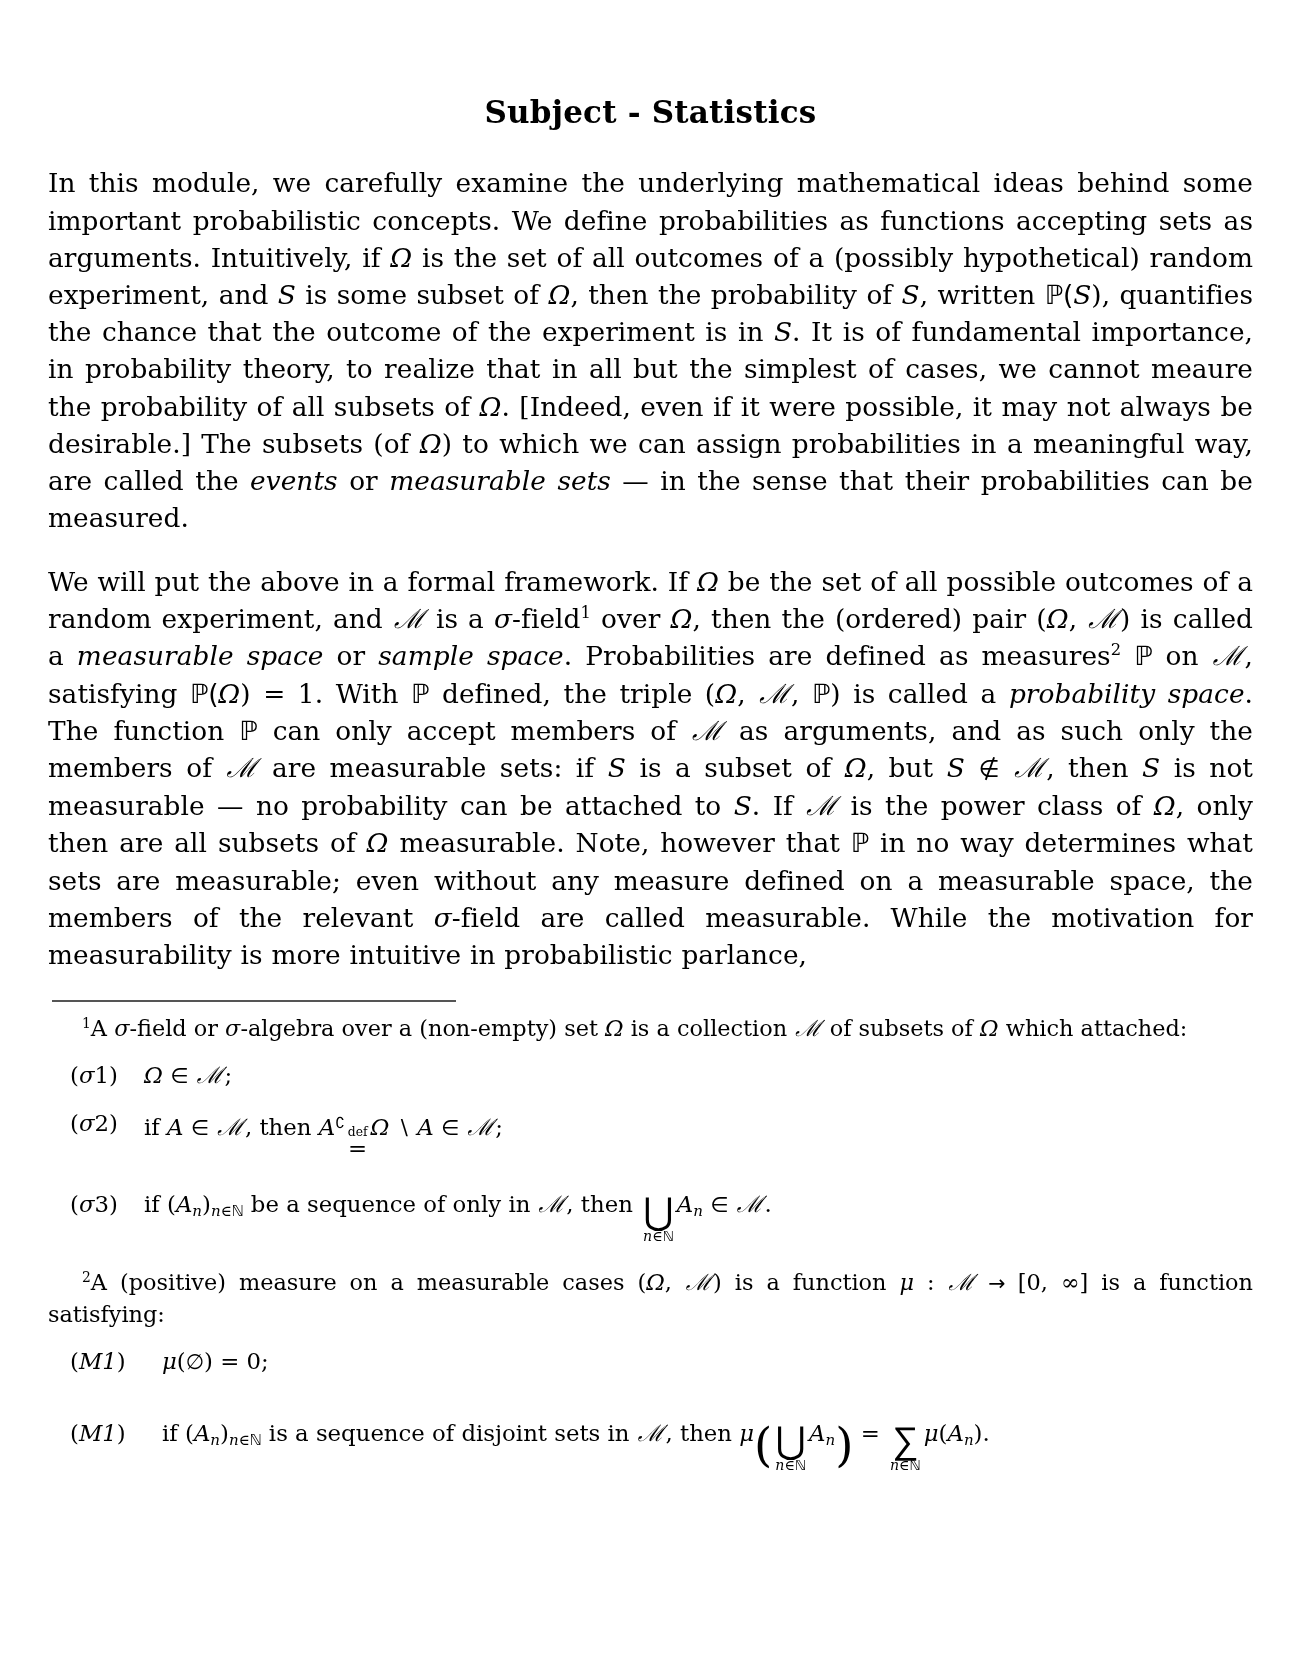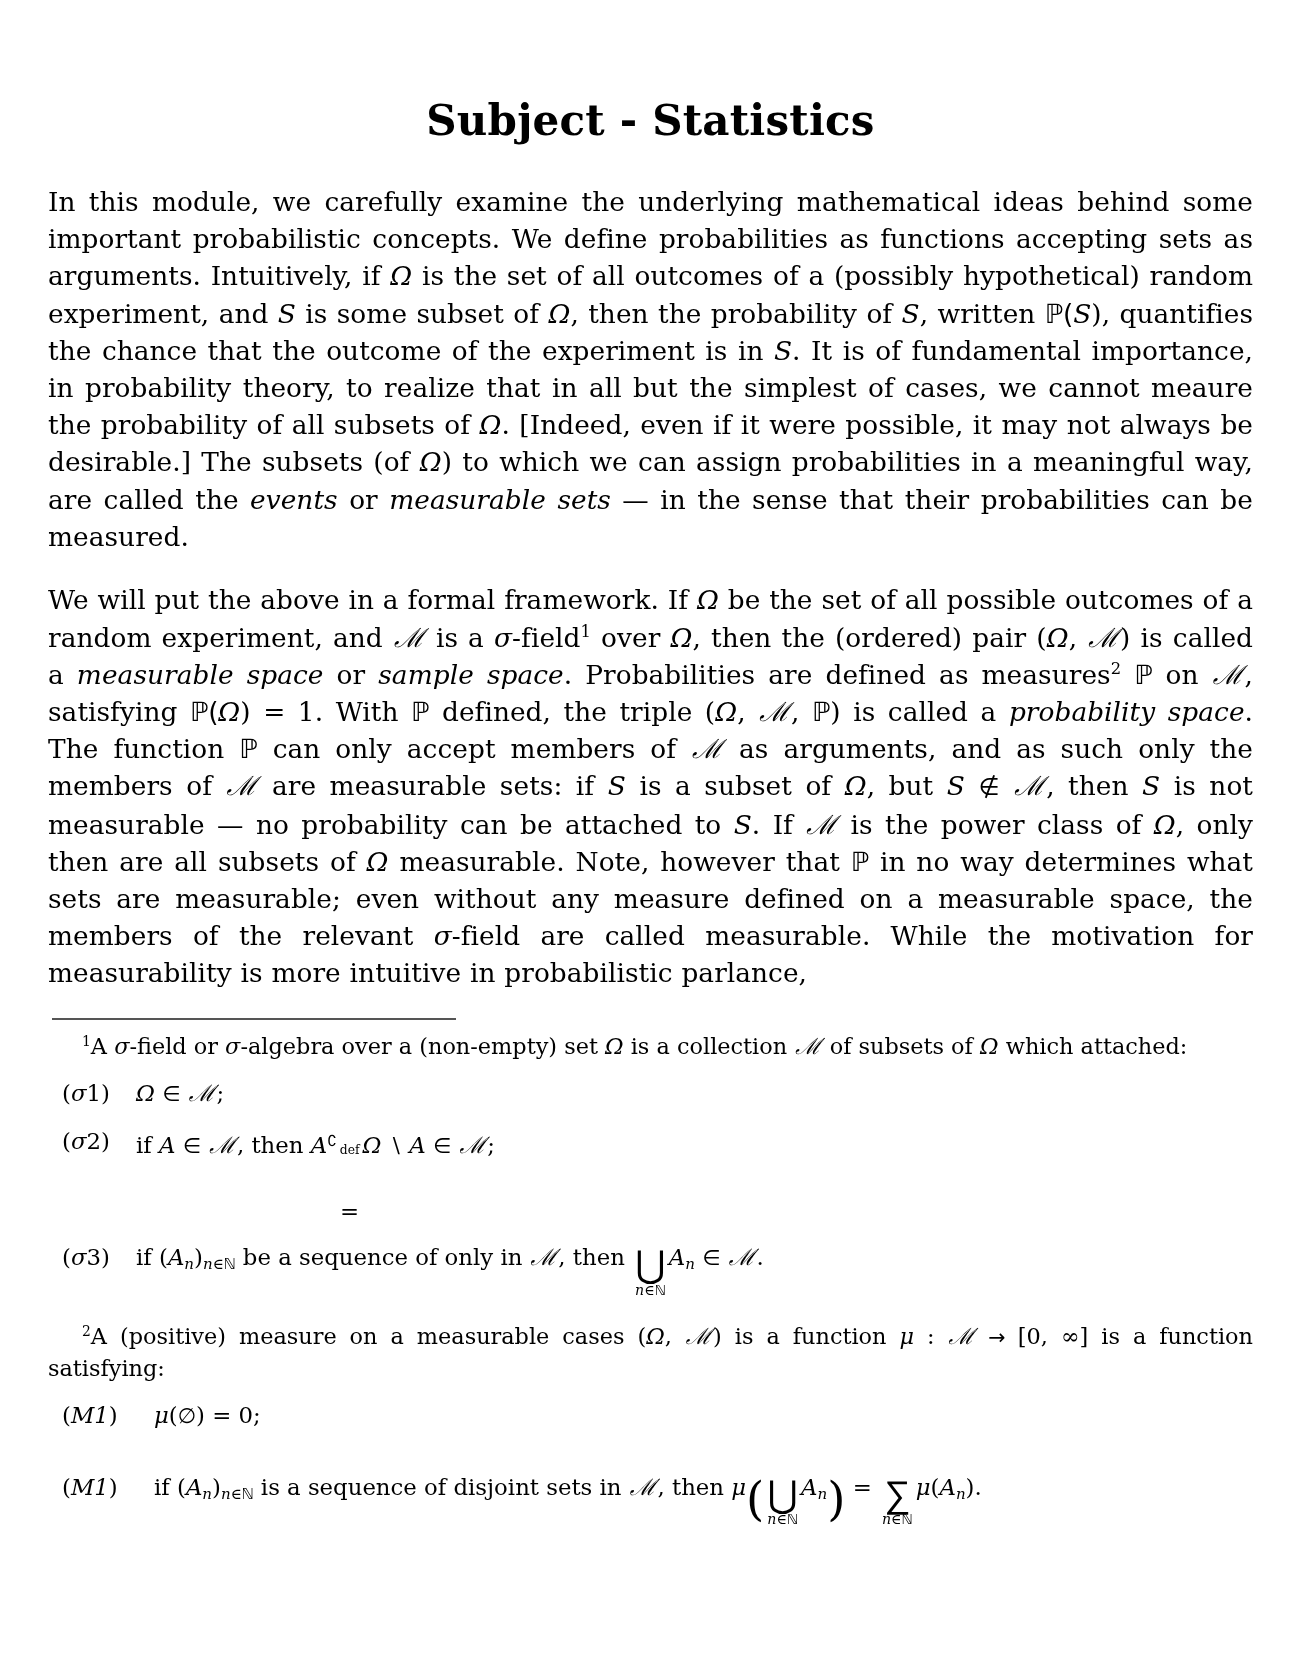--- a/index.html
+++ b/index.html
@@ -20,21 +20,21 @@
     height: 1657px;
     box-sizing: border-box;
     padding: 0 48px;
   }
 
   
   .titles { padding-top: 86px; }
   .title-line {
     text-align: center;
     font-weight: bold;
-    font-size: 42px;
+    font-size: 31px;
     line-height: 1.68;
     letter-spacing: 0.2px;
   }
 
   
   .body-block { margin-top: 22px; }
   .para {
     text-align: justify;
     text-align-last: left;
     font-size: 26.4px;
@@ -80,20 +80,21 @@
     font-size: 22.8px;
     line-height: 31px;
     margin: 16px 0 0 14px;
     display: flex;
     align-items: flex-start;
   }
   .axiom .tag {
     flex: 0 0 auto;
     width: 74px;
     font-style: italic;
+    margin-left: 8px;
   }
   .axiom .tag .paren { font-style: normal; }
   .axiom .content { flex: 1 1 auto; }
 
   .axiom.tall { line-height: 31px; }
 
   
   .bigop {
     display: inline-flex;
     flex-direction: column;
@@ -116,22 +117,21 @@
     text-align: right;
   }
   .bigop .lim .bb { font-style: normal; }
 
   .defeq {
     display: inline-flex;
     flex-direction: column;
     align-items: center;
     vertical-align: -0.05em;
     line-height: 1;
-    margin: 4px 3px;
-    gap: 44px;
+    margin: 13px 3px;
   }
   .defeq .lbl {
     font-size: 0.54em;
     font-style: normal;
     line-height: 1;
     margin-bottom: -1px;
   }
   .defeq .eq { font-size: 1em; line-height: 1; }
 
   .bigparen {

